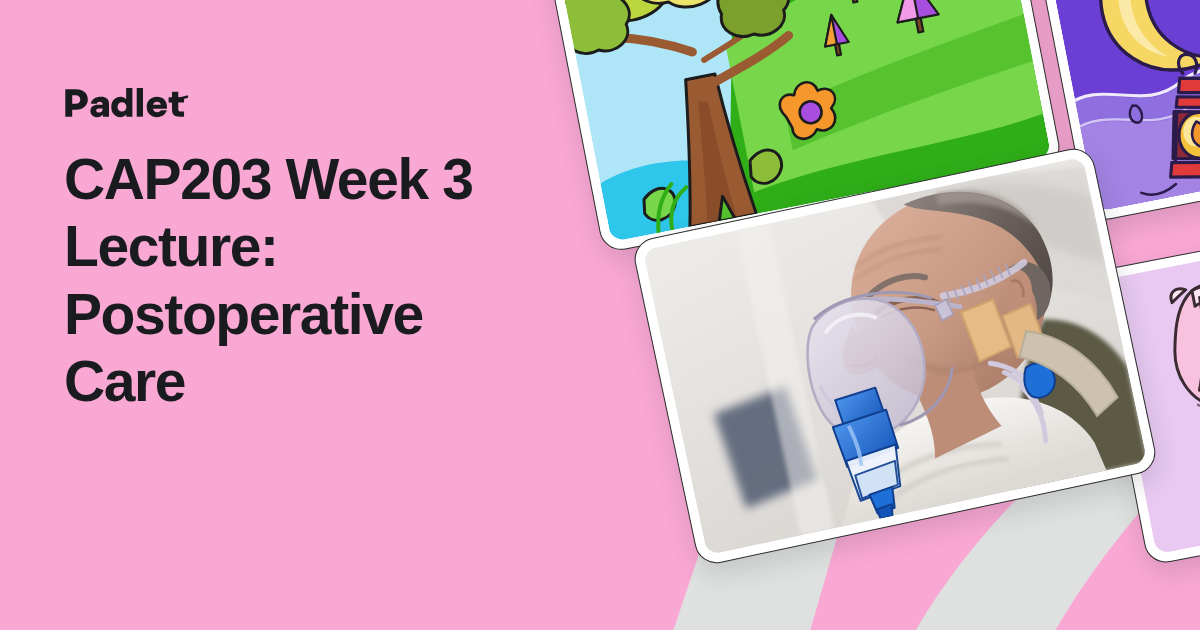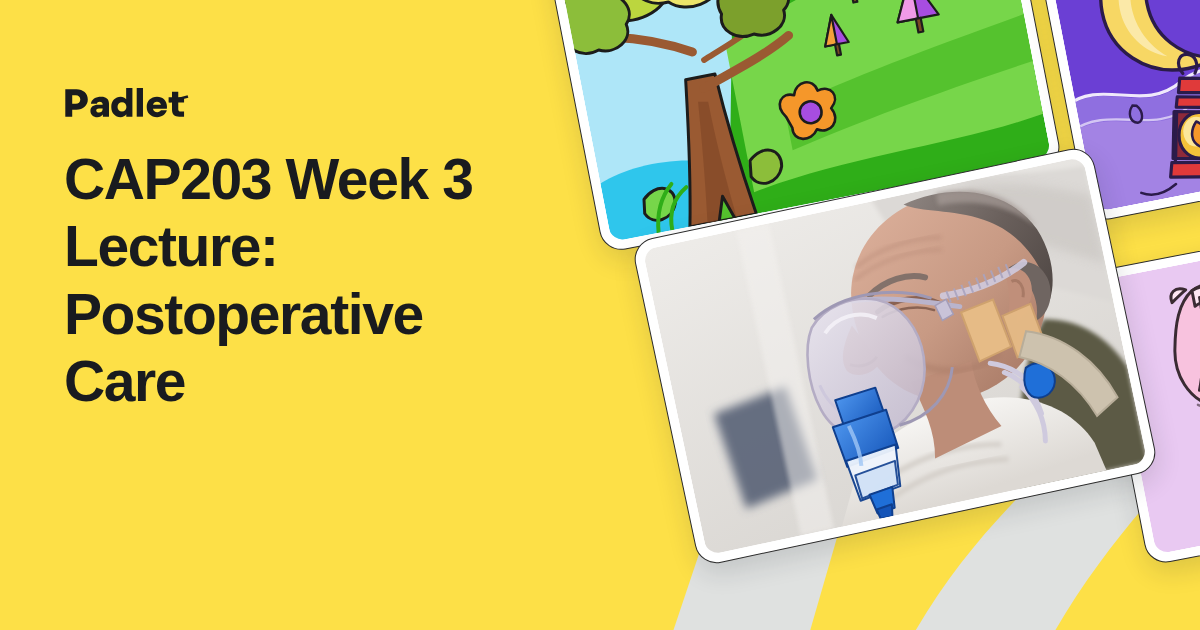--- a/index.html
+++ b/index.html
@@ -14,21 +14,21 @@
   body {
     font-family: "Liberation Sans", sans-serif;
     background: #f8f9fb;
     position: relative;
   }
 
   #og-card {
     position: relative;
     width: 1200px;
     height: 630px;
-    background: #fde047;
+    background: #f9a8d4;
     overflow: hidden;
   }
 
   
   .bg-decor {
     position: absolute;
     inset: 0;
     width: 1200px;
     height: 630px;
     pointer-events: none;

